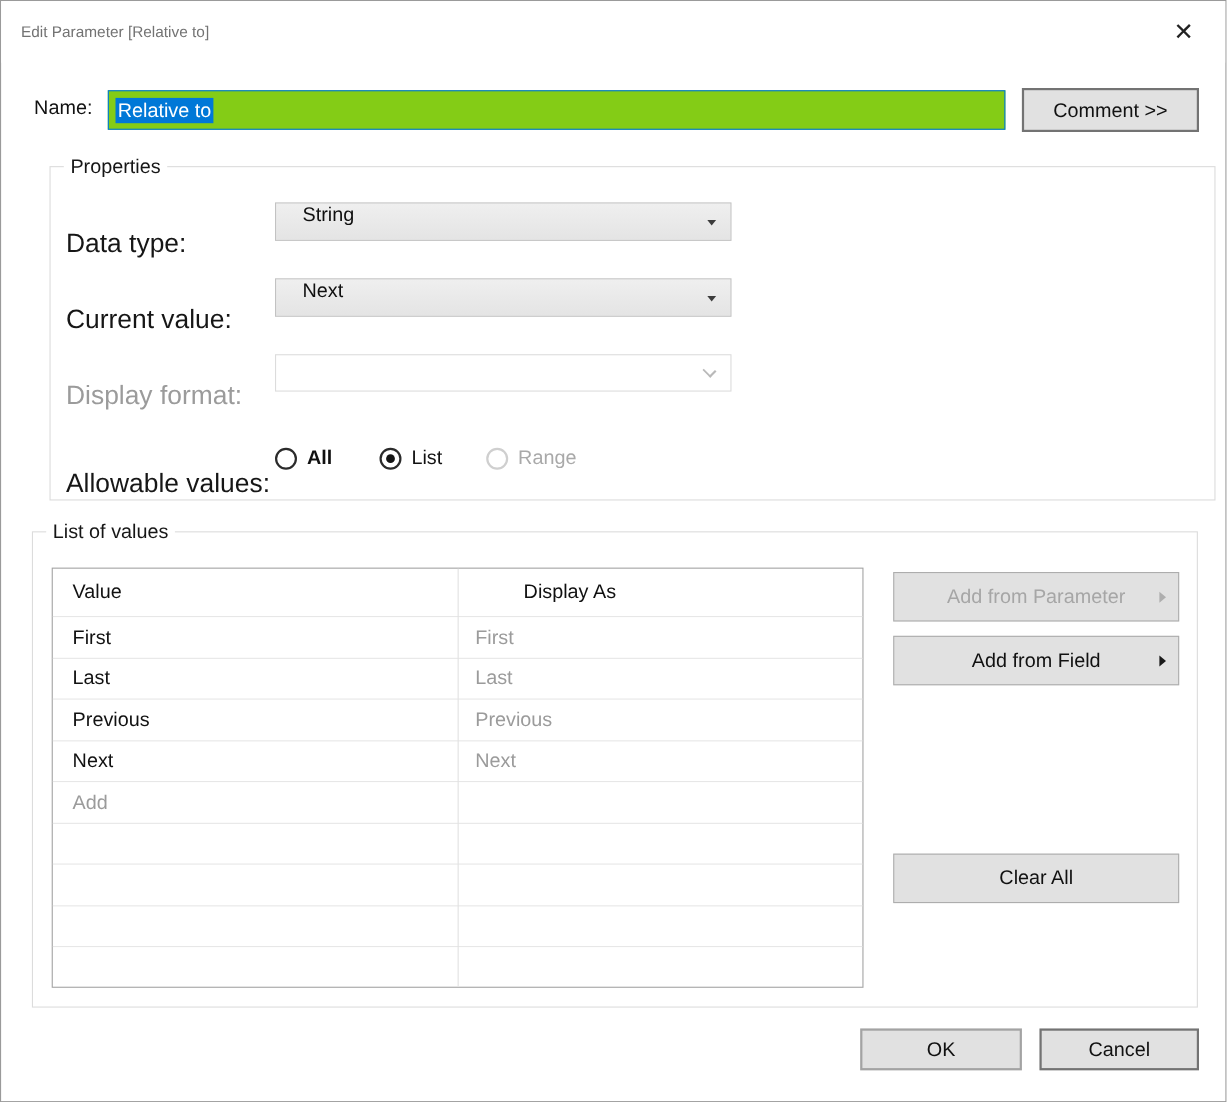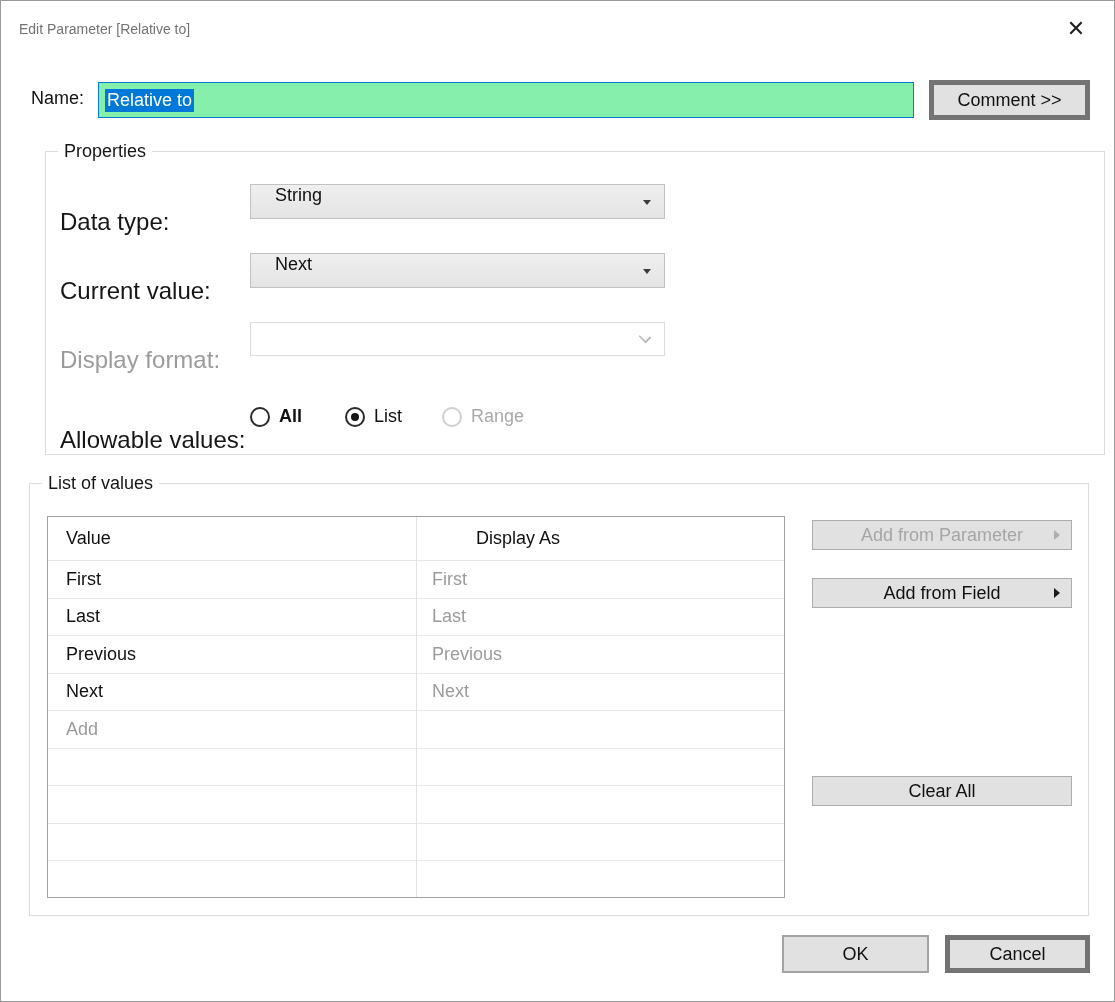--- a/index.html
+++ b/index.html
@@ -24,28 +24,28 @@
     position:absolute; right:16px; top:0; width:44px; height:56px;
     line-height:56px; text-align:center;
     font-size:22px; font-weight:300; color:#222; cursor:default;
   }
 
   
   .name-row { position:absolute; top:79px; left:0; right:0; height:40px; }
   .name-row .lbl { position:absolute; left:30px; top:8px; font-size:18px; }
   .name-input {
     position:absolute; left:97px; top:2px; width:816px; height:36px;
-    background:#86efac; border:1px solid #0078d7;
+    background:#84cc16; border:1px solid #0078d7;
     display:flex; align-items:center; padding-left:6px;
     font-size:18px;
     text-align:right;
   }
   .name-input .sel { background:#0078d7; color:#ffffff; padding:1px 2px; }
   .btn {
-    background:#e1e1e1; border:5px solid #737373;
+    background:#e1e1e1; border:2px solid #737373;
     font-family:"Liberation Sans", sans-serif; font-size:18px; color:#111;
     display:flex; align-items:center; justify-content:center;
   }
   .btn.comment { position:absolute; left:928px; top:0px; width:161px; height:40px; }
 
   
   .group { position:absolute; border:1px solid #dcdcdc; background:#ffffff; }
   .group > .group-label {
     position:absolute; top:-11px; left:12px; background:#ffffff;
     padding:0 6px; font-size:18px; color:#161616;
@@ -104,21 +104,21 @@
   .t-row { display:flex; flex:0 0 37.5px; border-bottom:1px solid #e7e7e7; align-items:center; }
   .t-row:last-child { border-bottom:none; }
   .t-row.header { flex:0 0 44px; font-size:18px;gap:44px; }
   .t-cell { font-size:18px; }
   .t-cell.c1 { width:368px; padding-left:18px; }
   .t-cell.c2 { padding-left:16px; color:#101010; }
   .t-cell.gray { color:#9b9b9b; }
 
   
   .sidebtn {
-    position:absolute; left:782px; width:260px; height:30px;
+    position:absolute; left:782px; width:260px; height:45px;
     background:#e1e1e1; border:1px solid #adadad;
     display:flex; align-items:center; justify-content:center;
     font-size:18px; color:#111;
   }
   .sidebtn.disabled { color:#a6a6a6; }
   .sidebtn .flyout {
     position:absolute; right:11px; top:50%; margin-top:-5px;
     width:0; height:0; border-top:5px solid transparent;
     border-bottom:5px solid transparent; border-left:6px solid #1a1a1a;
   }

